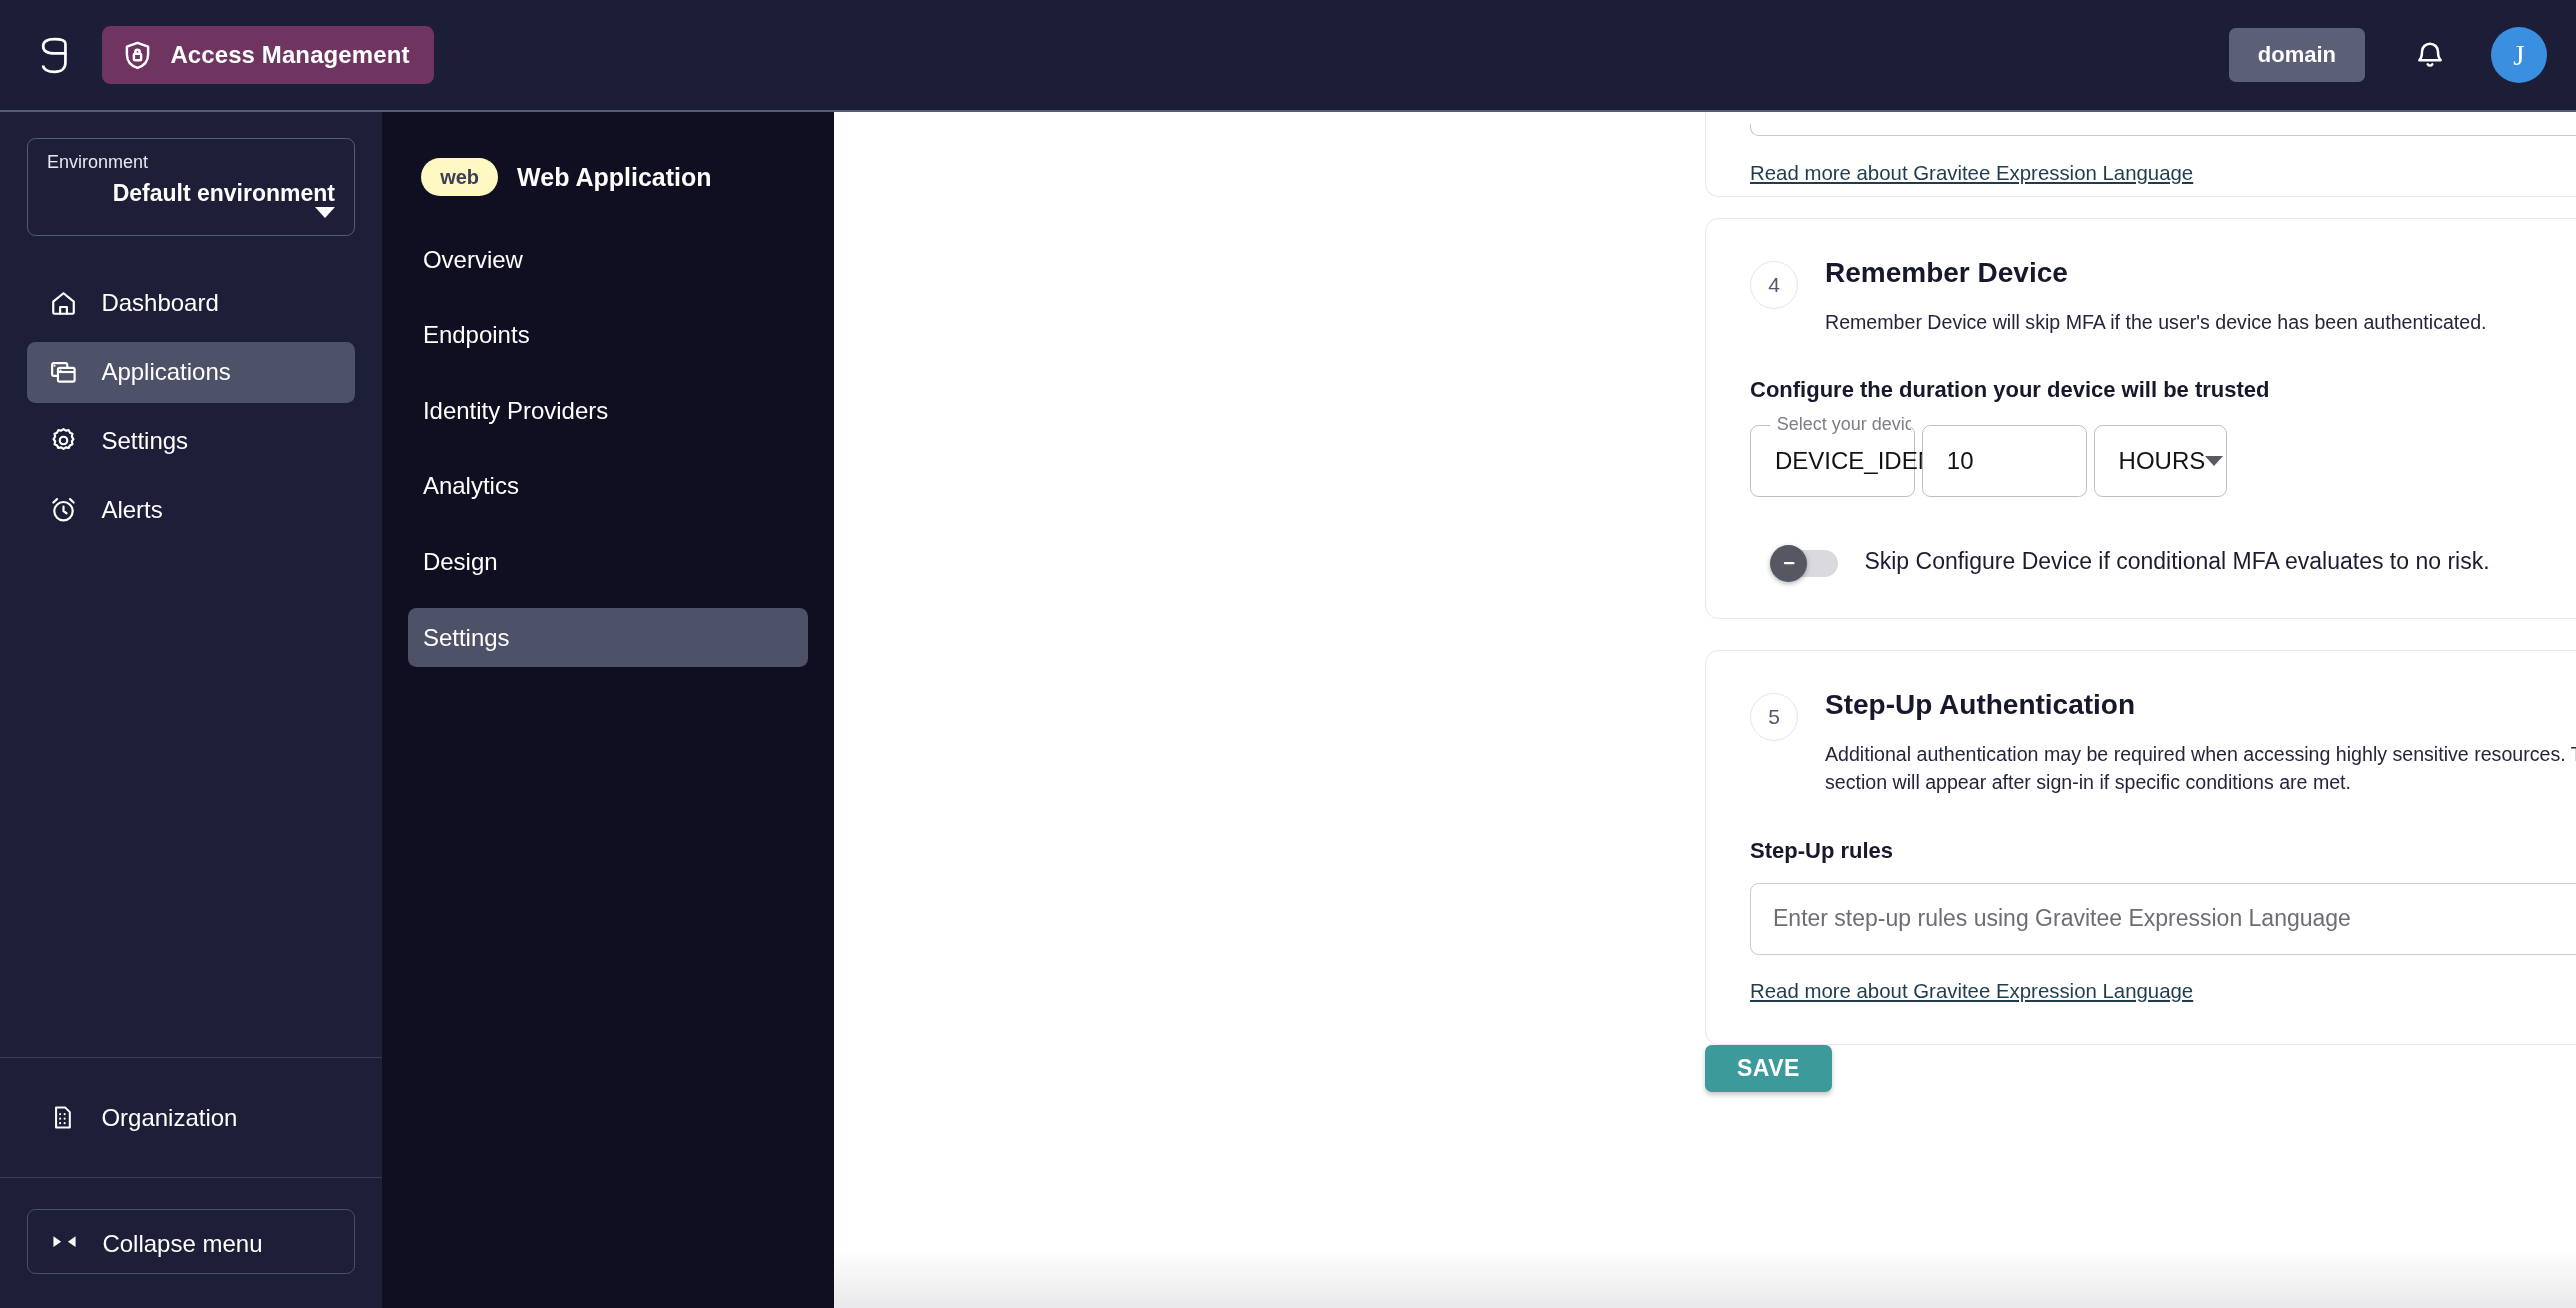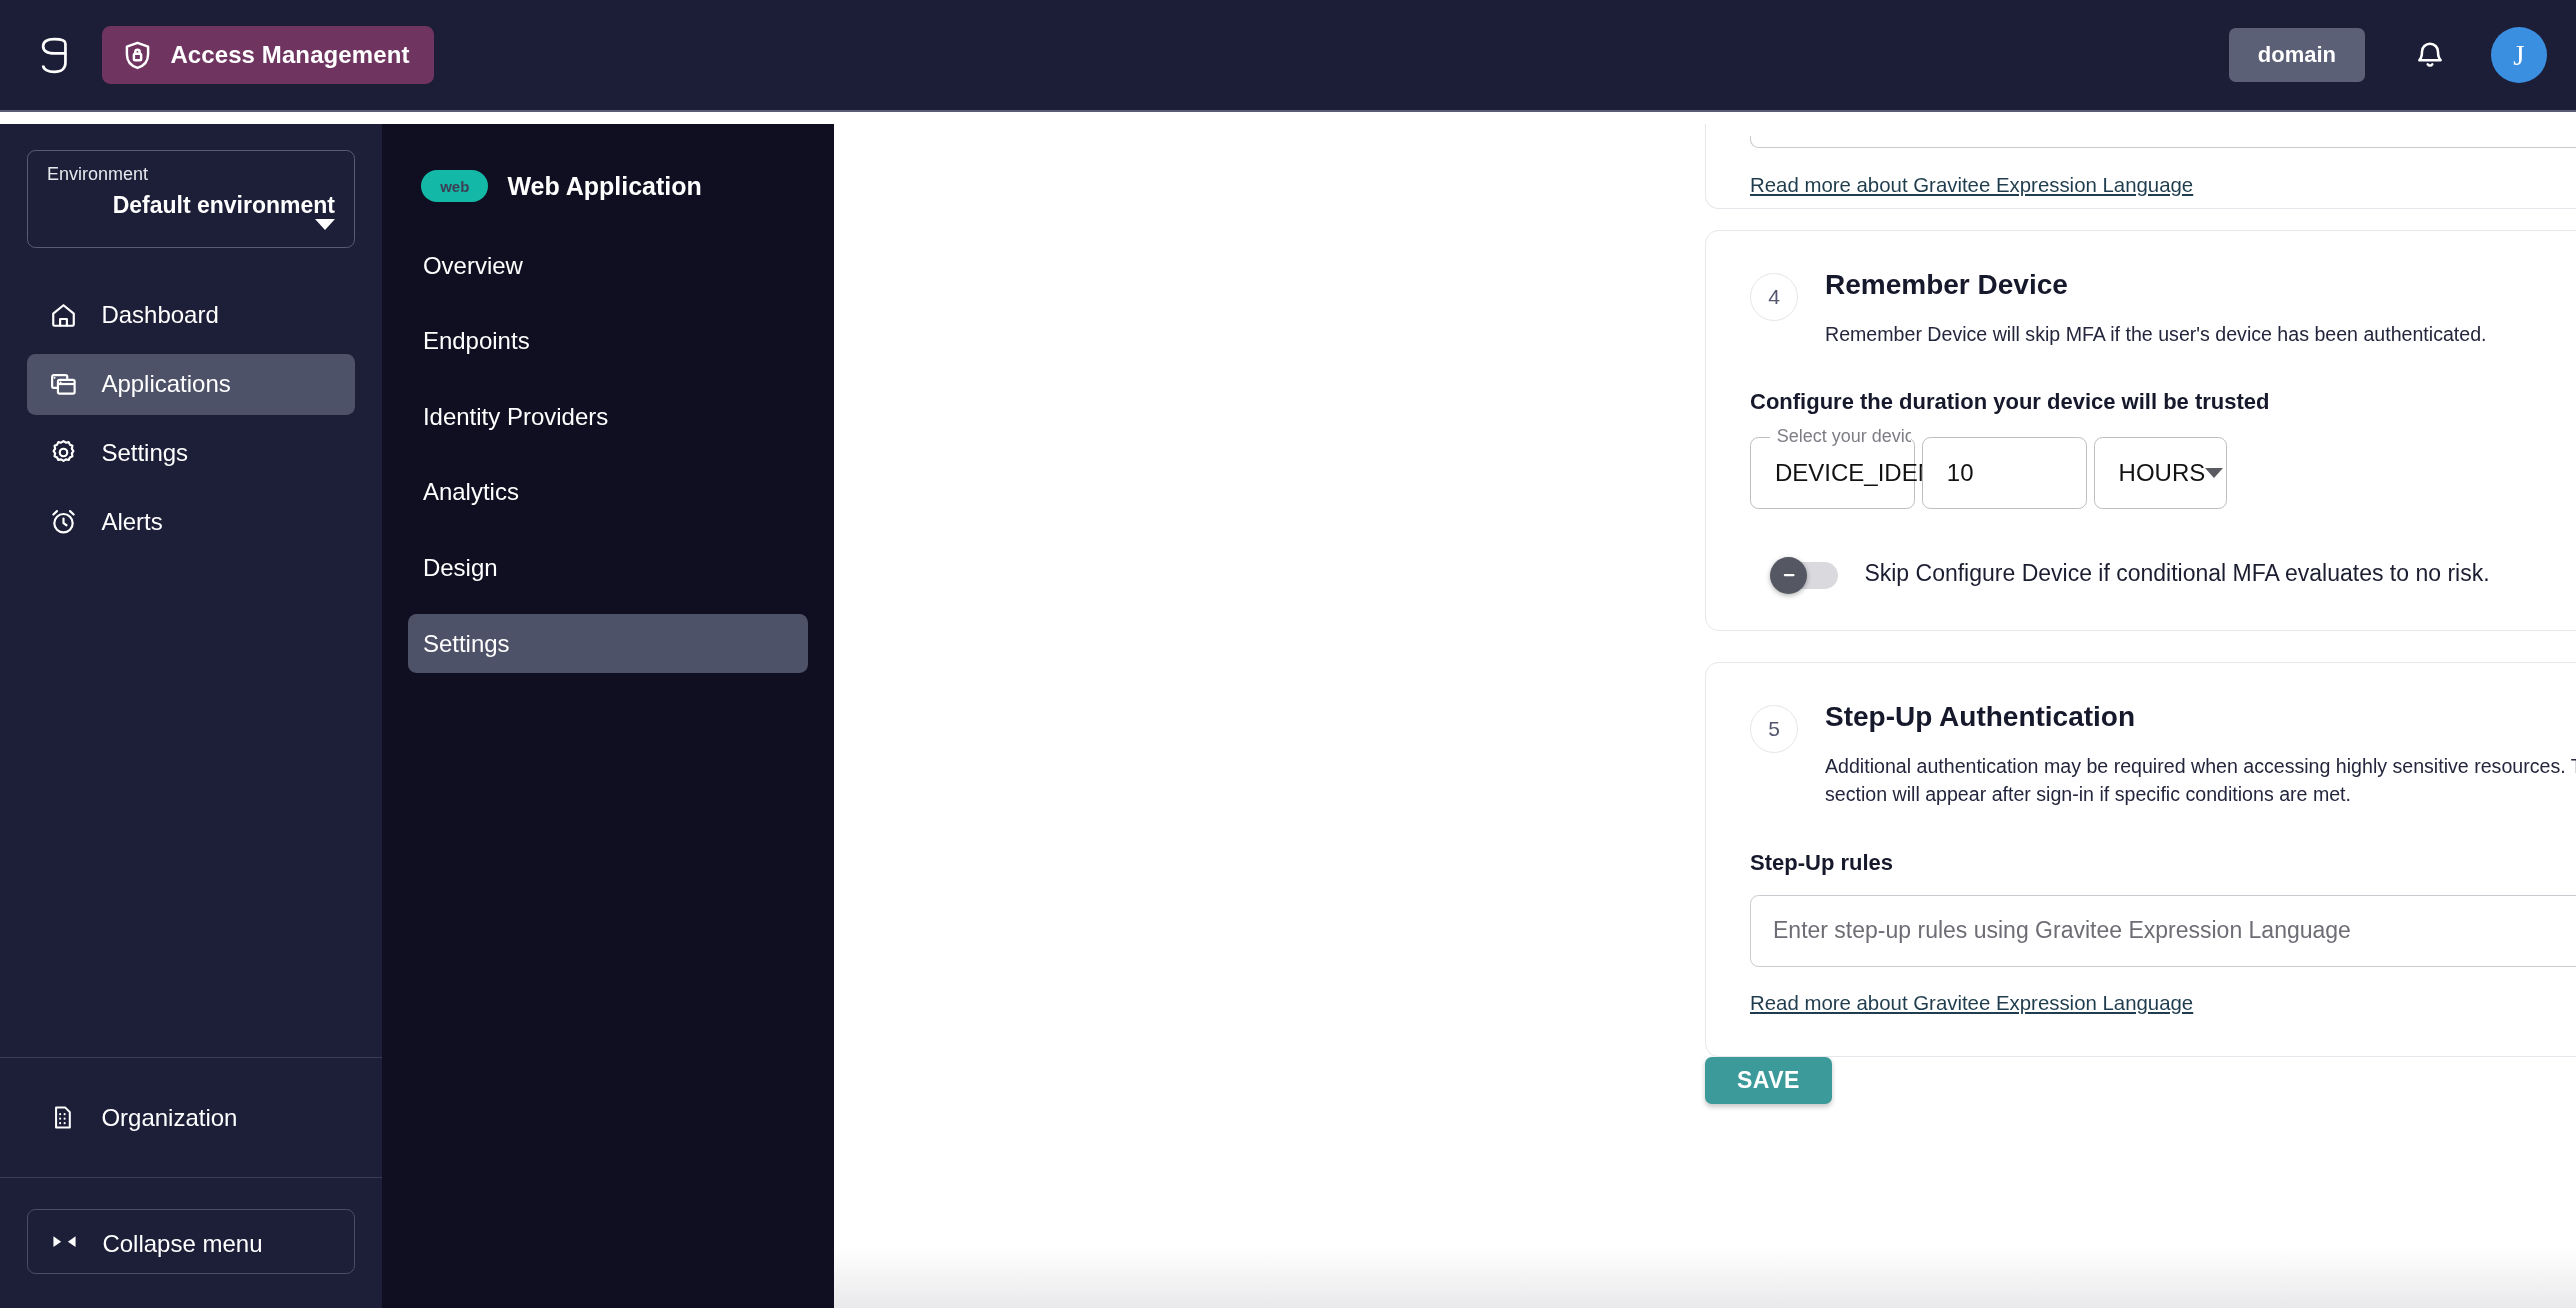--- a/index.html
+++ b/index.html
@@ -2,21 +2,21 @@
 <html style="font-size:13.6px"><head>
 <meta charset="utf-8">
 <style>
   * { box-sizing: border-box; margin: 0; padding: 0; }
   html, body {
     width: 2576px; height: 1308px;
     font-family: "Liberation Sans", sans-serif;
     background: #ffffff;
     overflow: hidden;
   }
-  .app { position: relative; width: 2576px; height: 1308px; display: flex; flex-direction: column; gap: 12px; }
+  .app { position: relative; width: 2576px; height: 1308px; display: flex; flex-direction: column; }
 
   
   .topbar {
     height: 112px; flex: 0 0 112px;
     background: #1c1e38;
     display: flex; align-items: center;
     padding: 0 29px 0 34px;
     border-bottom: 2.6px solid #585c74;
     position: relative; z-index: 30;
   }
@@ -116,23 +116,23 @@
 
   
   .subnav {
     width: 452px; flex: 0 0 452px;
     background: #100f22;
     padding: 27px 25.6px 0 25.6px;
     position: relative; z-index: 10;
   }
   .app-head { display: flex; align-items: center; gap: 19px; padding: 19px 13.6px 0 13.6px; }
   .app-badge {
-    background: #14b8a6; color: #3c3f55;
+    background: #fef9c3; color: #3c3f55;
     border-radius: 851px;
-    font-size: 15px; font-weight: 700;
+    font-size: 20px; font-weight: 700;
     padding: 7.7px 19px;
   }
   .app-title { color: #ffffff; font-size: 25px; font-weight: 700; }
   .subnav-list { margin-top: 34px; }
   .subnav-item {
     color: #ffffff; font-size: 24px;
     padding: 15.3px 15.3px; border-radius: 8.5px;
     cursor: pointer;
   }
   .subnav-item + .subnav-item { margin-top: 17px; }

